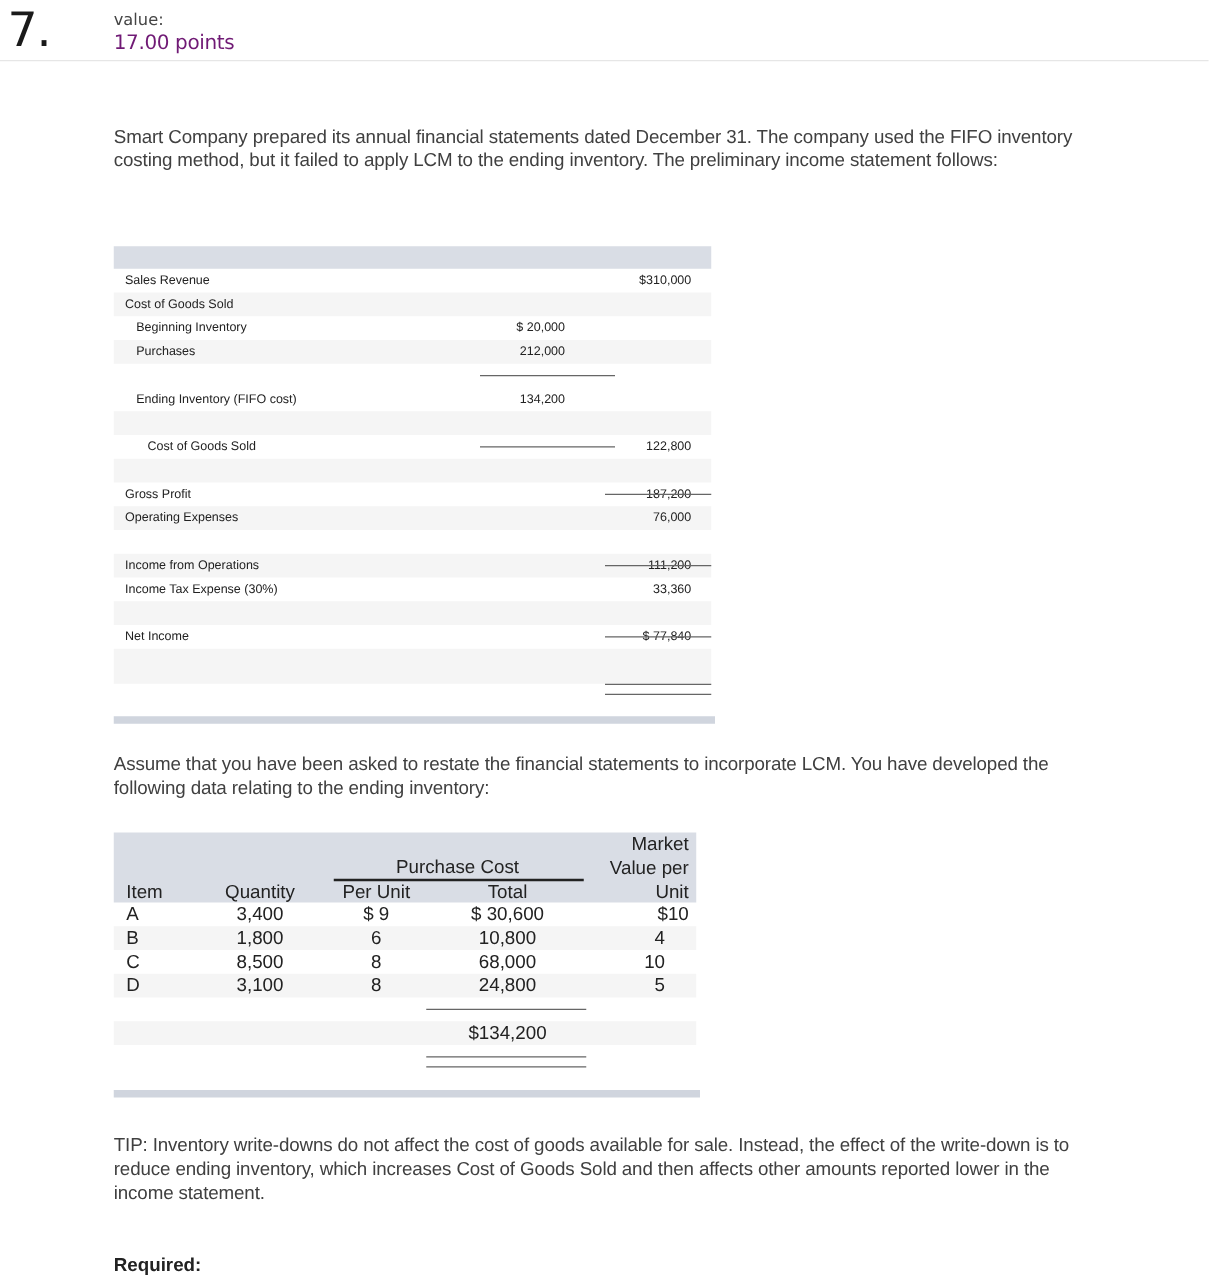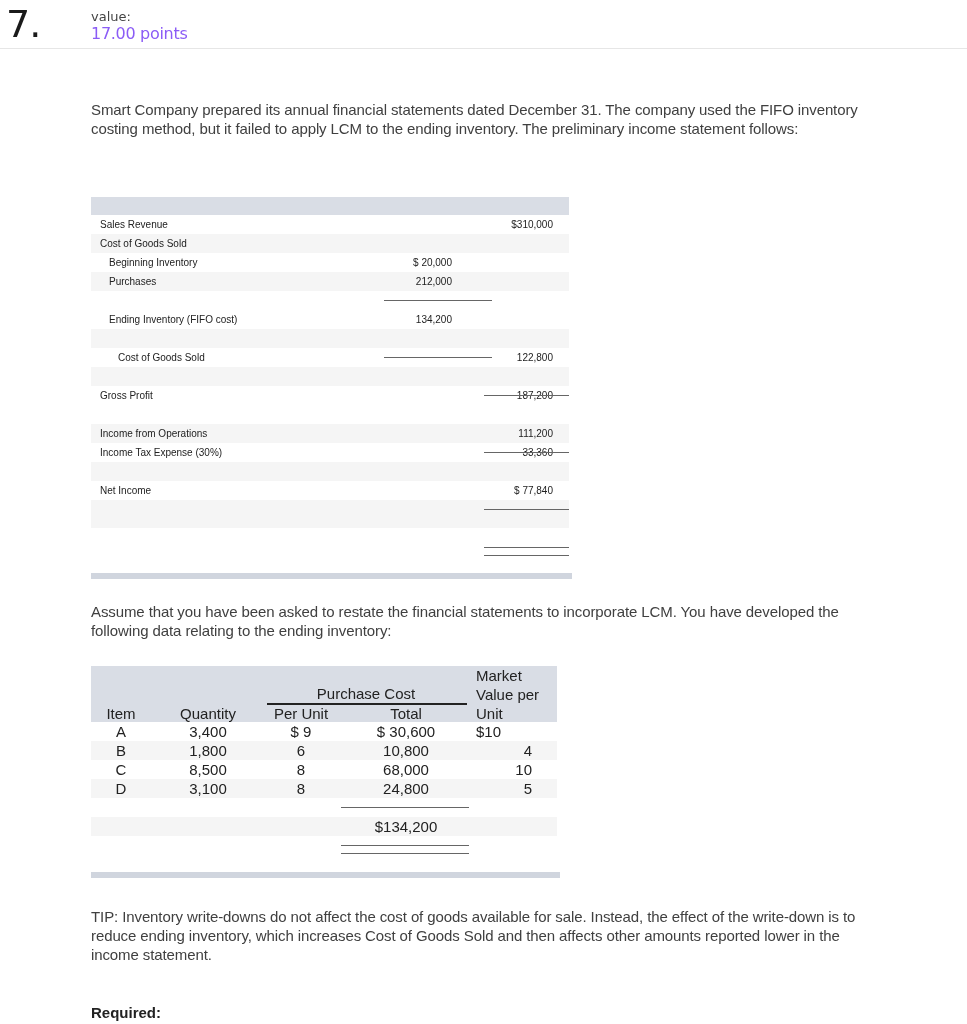--- a/index.html
+++ b/index.html
@@ -2,21 +2,21 @@
 <html><head>
   <meta charset="utf-8">
   <style>
     html, body { margin: 0; padding: 0; background: #ffffff; }
     body { width: 967px; height: 1024px; position: relative; overflow: hidden;
            font-family: "Liberation Sans", sans-serif; color: #222222; }
     .qnum { position: absolute; left: 6px; top: 2px; font-size: 38px; color: #1a1a1a;
             font-family: "DejaVu Sans", sans-serif; letter-spacing: -1px; }
     .value-label { position: absolute; left: 91px; top: 9px; font-size: 13px; color: #444;
                    font-family: "DejaVu Sans", sans-serif; }
-    .points { position: absolute; left: 91px; top: 24px; font-size: 16px; color: #8b5cf6;
+    .points { position: absolute; left: 91px; top: 24px; font-size: 16px; color: #701a75;
               font-family: "DejaVu Sans", sans-serif; letter-spacing: -0.3px; }
     .topdivider { position: absolute; left: 0; top: 48px; width: 967px; height: 1px; background: #e6e6e6; }
     .para { position: absolute; left: 91px; font-size: 15px; line-height: 19px; color: #404040;
             letter-spacing: -0.1px; }
     .p1 { top: 100px; width: 800px; }
     .p2 { top: 602px; width: 760px; }
     .p3 { top: 907px; width: 790px; }
     .required { position: absolute; left: 91px; top: 1004px; font-size: 15px; font-weight: bold; color: #222; }
 
     
@@ -32,25 +32,25 @@
     .uline { position: absolute; height: 1px; background: #666; }
     .bottombar { position: absolute; left: 91px; top: 573px; width: 481px; height: 6px; background: #d0d5de; }
 
     
     .inv { position: absolute; left: 91px; top: 666px; width: 466px; }
     .invhead { position: relative; height: 56px; background: #d9dde5; font-size: 15px; line-height: 19px; }
     .invhead span { position: absolute; white-space: nowrap; }
     .invrow { position: relative; height: 19px; font-size: 15px; line-height: 19px; }
     .invrow.alt { background: #f5f5f5; }
     .invrow span { position: absolute; white-space: nowrap; }
-    .c-item { left: 10px; width: 40px; text-align: center; }
+    .c-item { left: 10px; width: 40px; }
     .c-qty { left: 82px; width: 70px; text-align: center; }
     .c-per { left: 175px; width: 70px; text-align: center; }
     .c-tot { left: 270px; width: 90px; text-align: center; }
-    .c-mkt { left: 385px; width: 75px; text-align: left; }
+    .c-mkt { left: 385px; width: 75px; text-align: right; }
     .bottombar2 { position: absolute; left: 91px; top: 872px; width: 469px; height: 6px; background: #d0d5de; }
   </style>
 </head>
 <body>
 
 <div class="qnum">7.</div>
 <div class="value-label">value:</div>
 <div class="points">17.00 points</div>
 <div class="topdivider"></div>
 
@@ -81,20 +81,24 @@
   </div>
   <div class="row alt"></div>
   <div class="row">
     <span class="lbl i2">Cost of Goods Sold</span>
     <span class="right">122,800</span>
   </div>
   <div class="row alt"></div>
   <div class="row">
     <span class="lbl">Gross Profit</span>
     <span class="right">187,200</span>
+  </div>
+  <div class="row alt">
+    <span class="lbl">Operating Expenses</span>
+    <span class="right">76,000</span>
   </div>
   <div class="row"></div>
   <div class="row alt">
     <span class="lbl">Income from Operations</span>
     <span class="right">111,200</span>
   </div>
   <div class="row">
     <span class="lbl">Income Tax Expense (30%)</span>
     <span class="right">33,360</span>
   </div>

